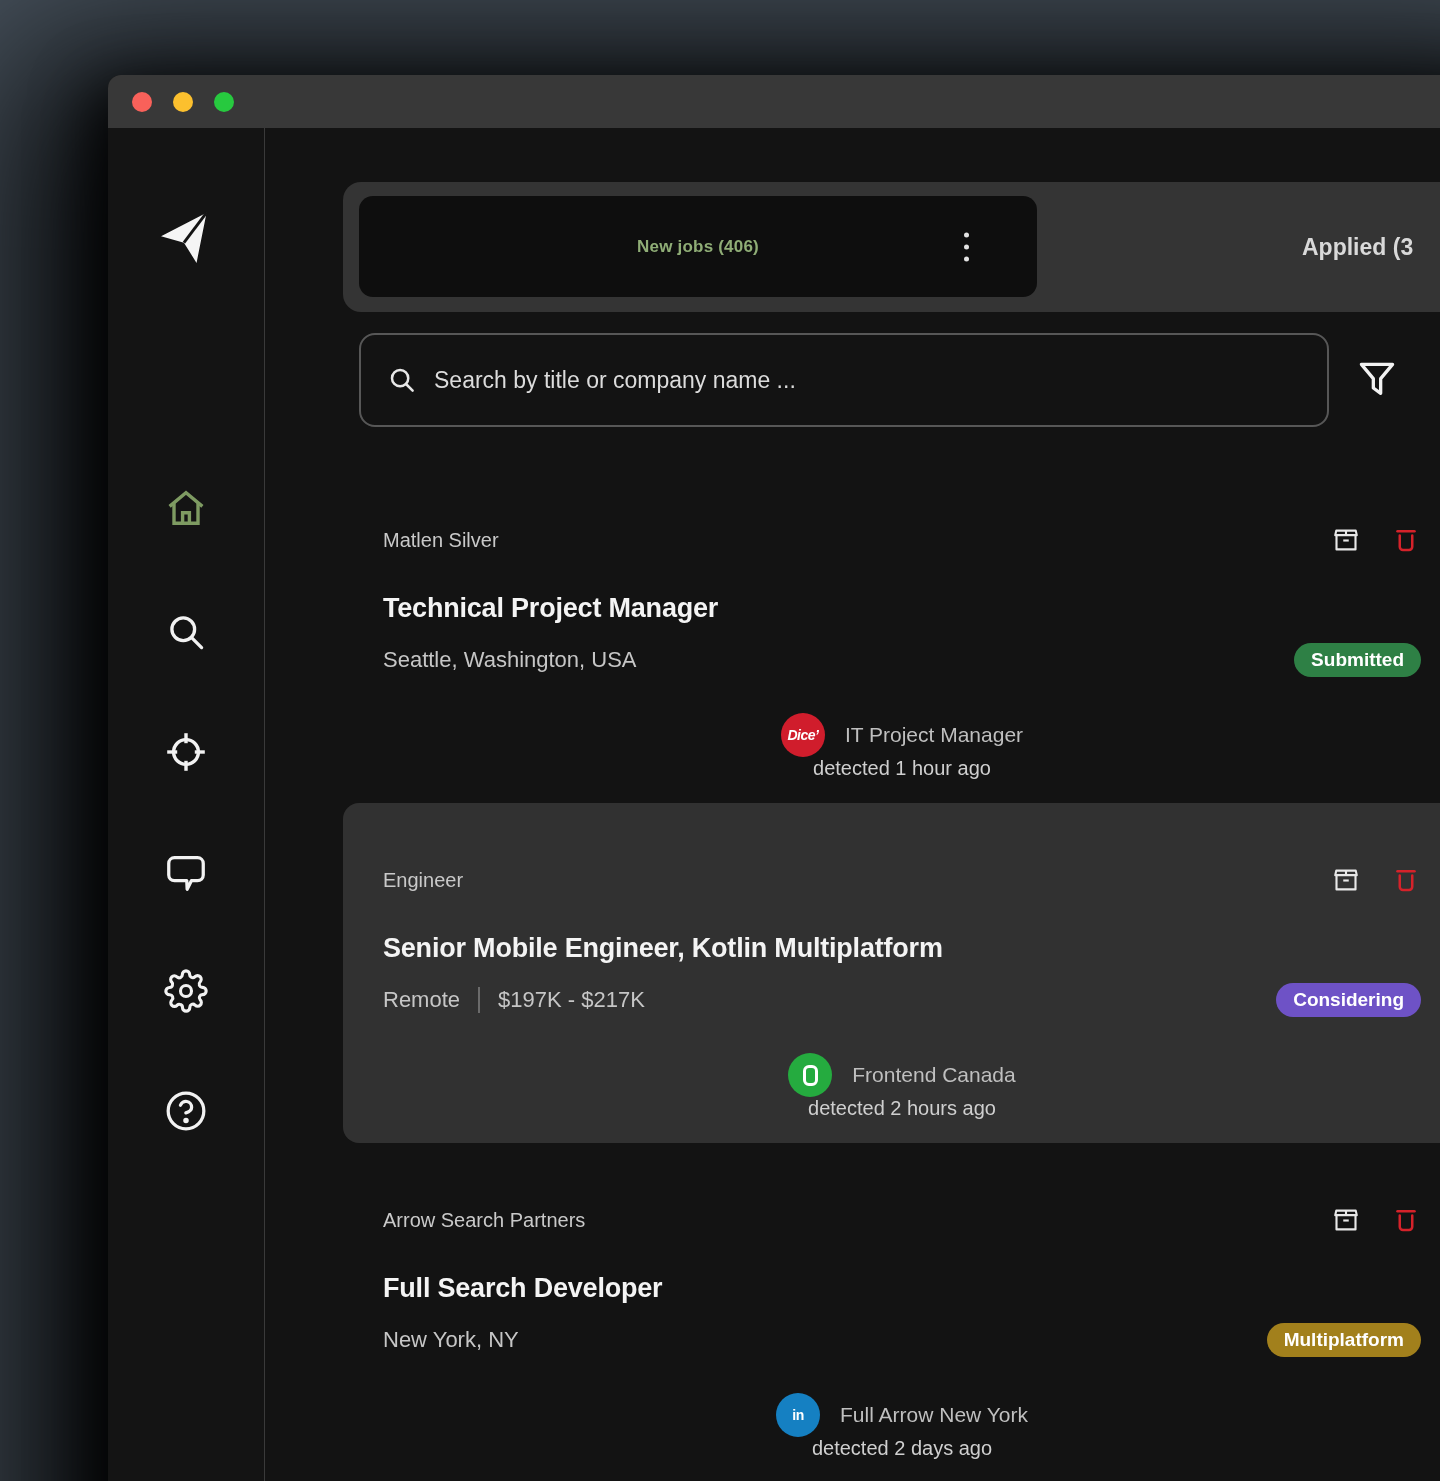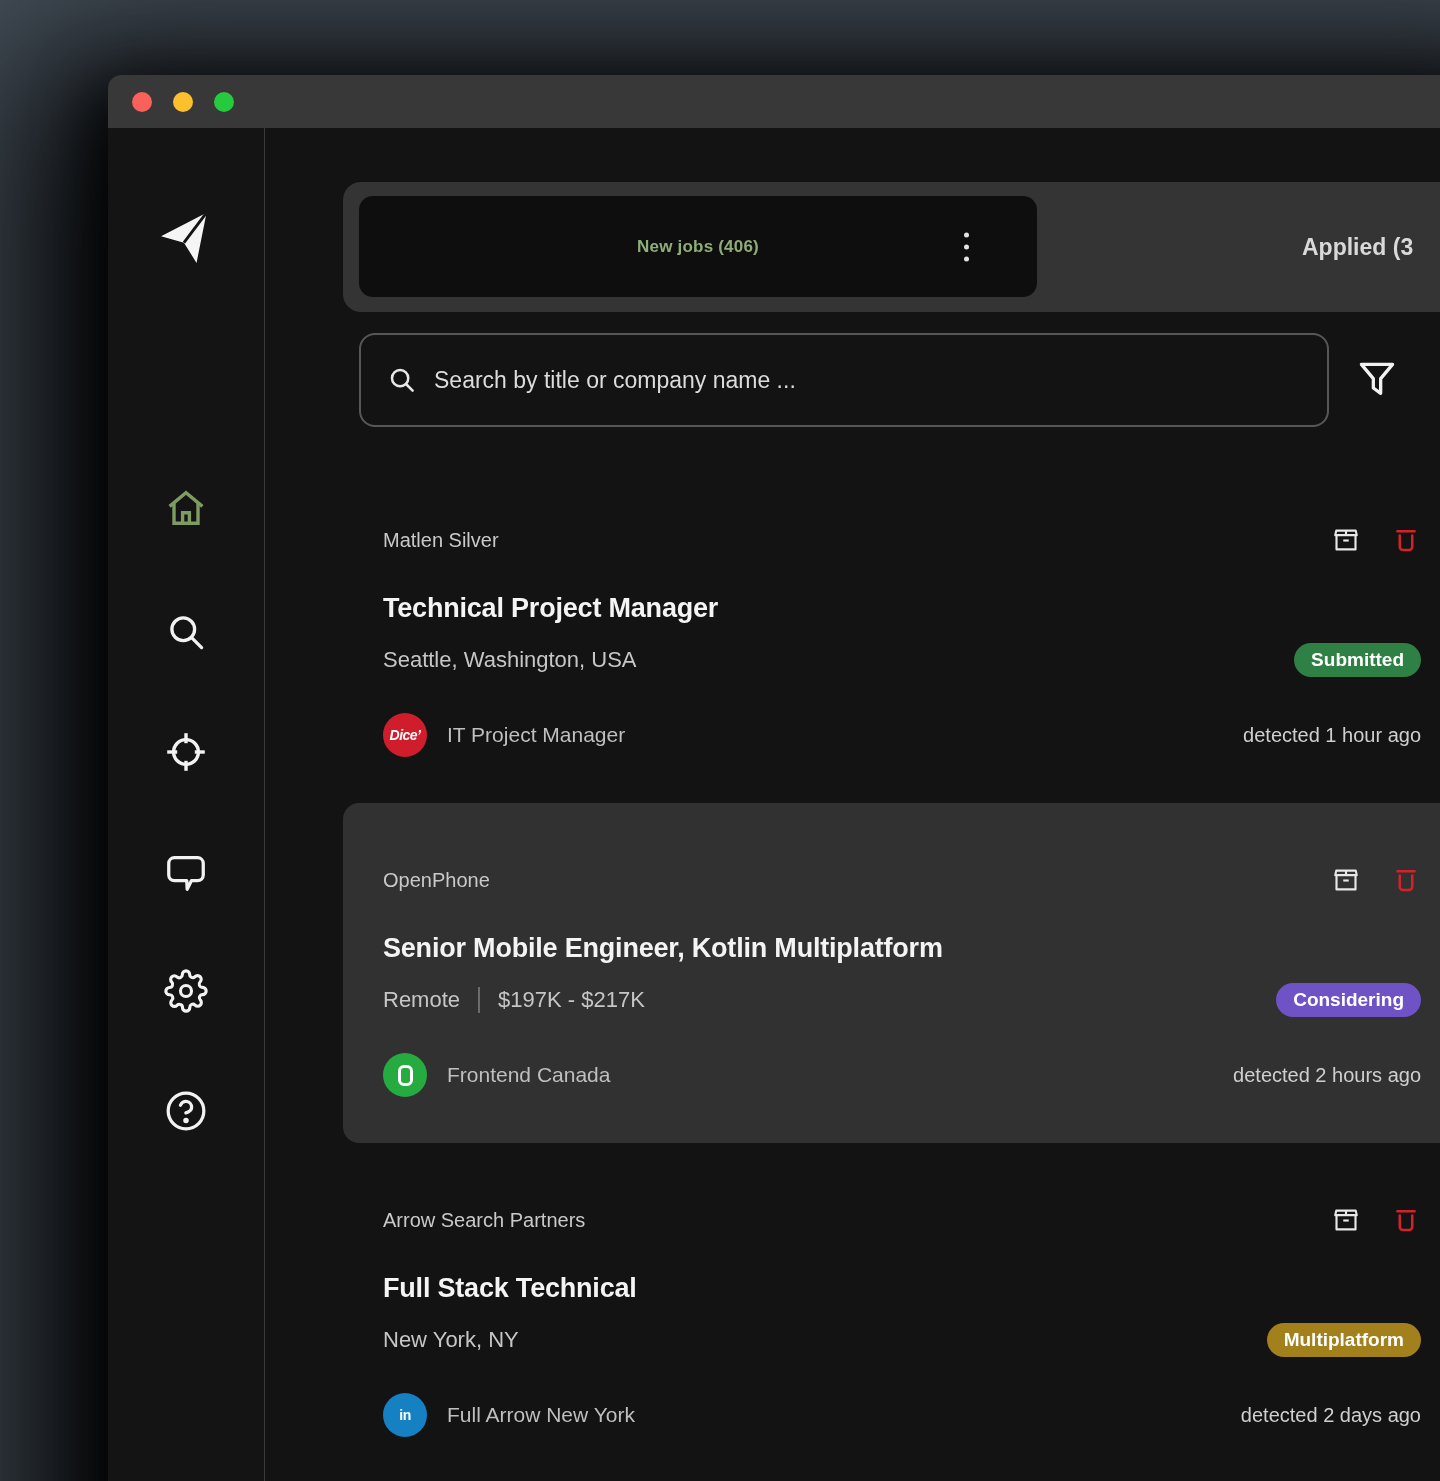--- a/index.html
+++ b/index.html
@@ -76,21 +76,21 @@
   .icon-btn { width:30px; height:30px; background:none; border:none; padding:0; cursor:pointer; }
   .jobtitle { margin-top:34px; font-size:27px; line-height:38px; font-weight:600;
               color:#f4f4f4; letter-spacing:-.2px; }
   .row-loc { margin-top:16px; display:flex; align-items:center; justify-content:space-between; }
   .loc-left { display:flex; align-items:center; gap:18px; font-size:22px; line-height:32px; color:#c6c6c6; }
   .salary-divider { width:2px; height:26px; background:#6b6b6b; }
   .badge {
     height:34px; line-height:34px; border-radius:17px; padding:0 17px;
     color:#ffffff; font-size:19px; font-weight:600; border:none; cursor:pointer;
   }
-  .row-source { margin-top:36px; display:flex; align-items:center; justify-content:space-between; }
+  .row-source { margin-top:36px; display:flex; align-items:center; justify-content:space-between;flex-direction:column; }
   .source-left { display:flex; align-items:center; gap:20px; }
   .source-icon {
     width:44px; height:44px; border-radius:50%;
     display:flex; align-items:center; justify-content:center; color:#fff; flex:none;
   }
   .source-icon .dice-text { font-style:italic; font-weight:700; font-size:14px; letter-spacing:-.5px; }
   .source-icon .in-text { font-weight:700; font-size:14px; letter-spacing:-.5px; }
   .gd-glyph { width:15px; height:21px; border:3.5px solid #fff; border-radius:6px; display:block; }
   .source-label { font-size:21px; color:#bfbfbf; }
   .detected { font-size:20px; color:#cfcfcf; }
@@ -222,21 +222,21 @@
                 <span class="dice-text">Dice’</span>
               </span>
               <span class="source-label">IT Project Manager</span>
             </span>
             <span class="detected">detected 1 hour ago</span>
           </div>
         </section>
 
         <section class="card highlighted">
           <div class="row-top">
-            <span class="company">OpenPhone</span>
+            <span class="company">Engineer</span>
             <span class="actions">
               <button class="icon-btn">
                 <svg width="30" height="30" viewBox="0 0 24 24" fill="none" stroke="#e8e8e8" stroke-width="1.7" stroke-linejoin="round">
                   <path d="M4.2 4.5 H19.8 L20.6 8.1 H3.4 Z"></path>
                     <path d="M12 4.5 V8.1"></path>
                   <path d="M4.4 8.1 V19.5 H19.6 V8.1"></path>
                     <path d="M9.8 12.4 H14.2"></path>
                 </svg>
               </button>
               <button class="icon-btn">
@@ -280,21 +280,21 @@
                 </svg>
               </button>
               <button class="icon-btn">
                 <svg width="30" height="30" viewBox="0 0 24 24" fill="none" stroke-width="2" stroke-linecap="round" stroke="#d5222a">
                   <path d="M5.2 5 H18.8"></path>
                   <path d="M7 8.3 V17.4 a2.6 2.6 0 0 0 2.6 2.6 h4.8 a2.6 2.6 0 0 0 2.6 -2.6 V8.3"></path>
                 </svg>
               </button>
             </span>
           </div>
-          <h2 class="jobtitle">Full Stack Technical</h2>
+          <h2 class="jobtitle">Full Search Developer</h2>
           <div class="row-loc">
             <span class="loc-left">
               <span>New York, NY</span>
             </span>
             <button class="badge" style="background-color: rgb(162, 128, 28);">Multiplatform</button>
           </div>
           <div class="row-source">
             <span class="source-left">
               <span class="source-icon" style="background-color: rgb(21, 128, 194);">
                 <span class="in-text">in</span>

